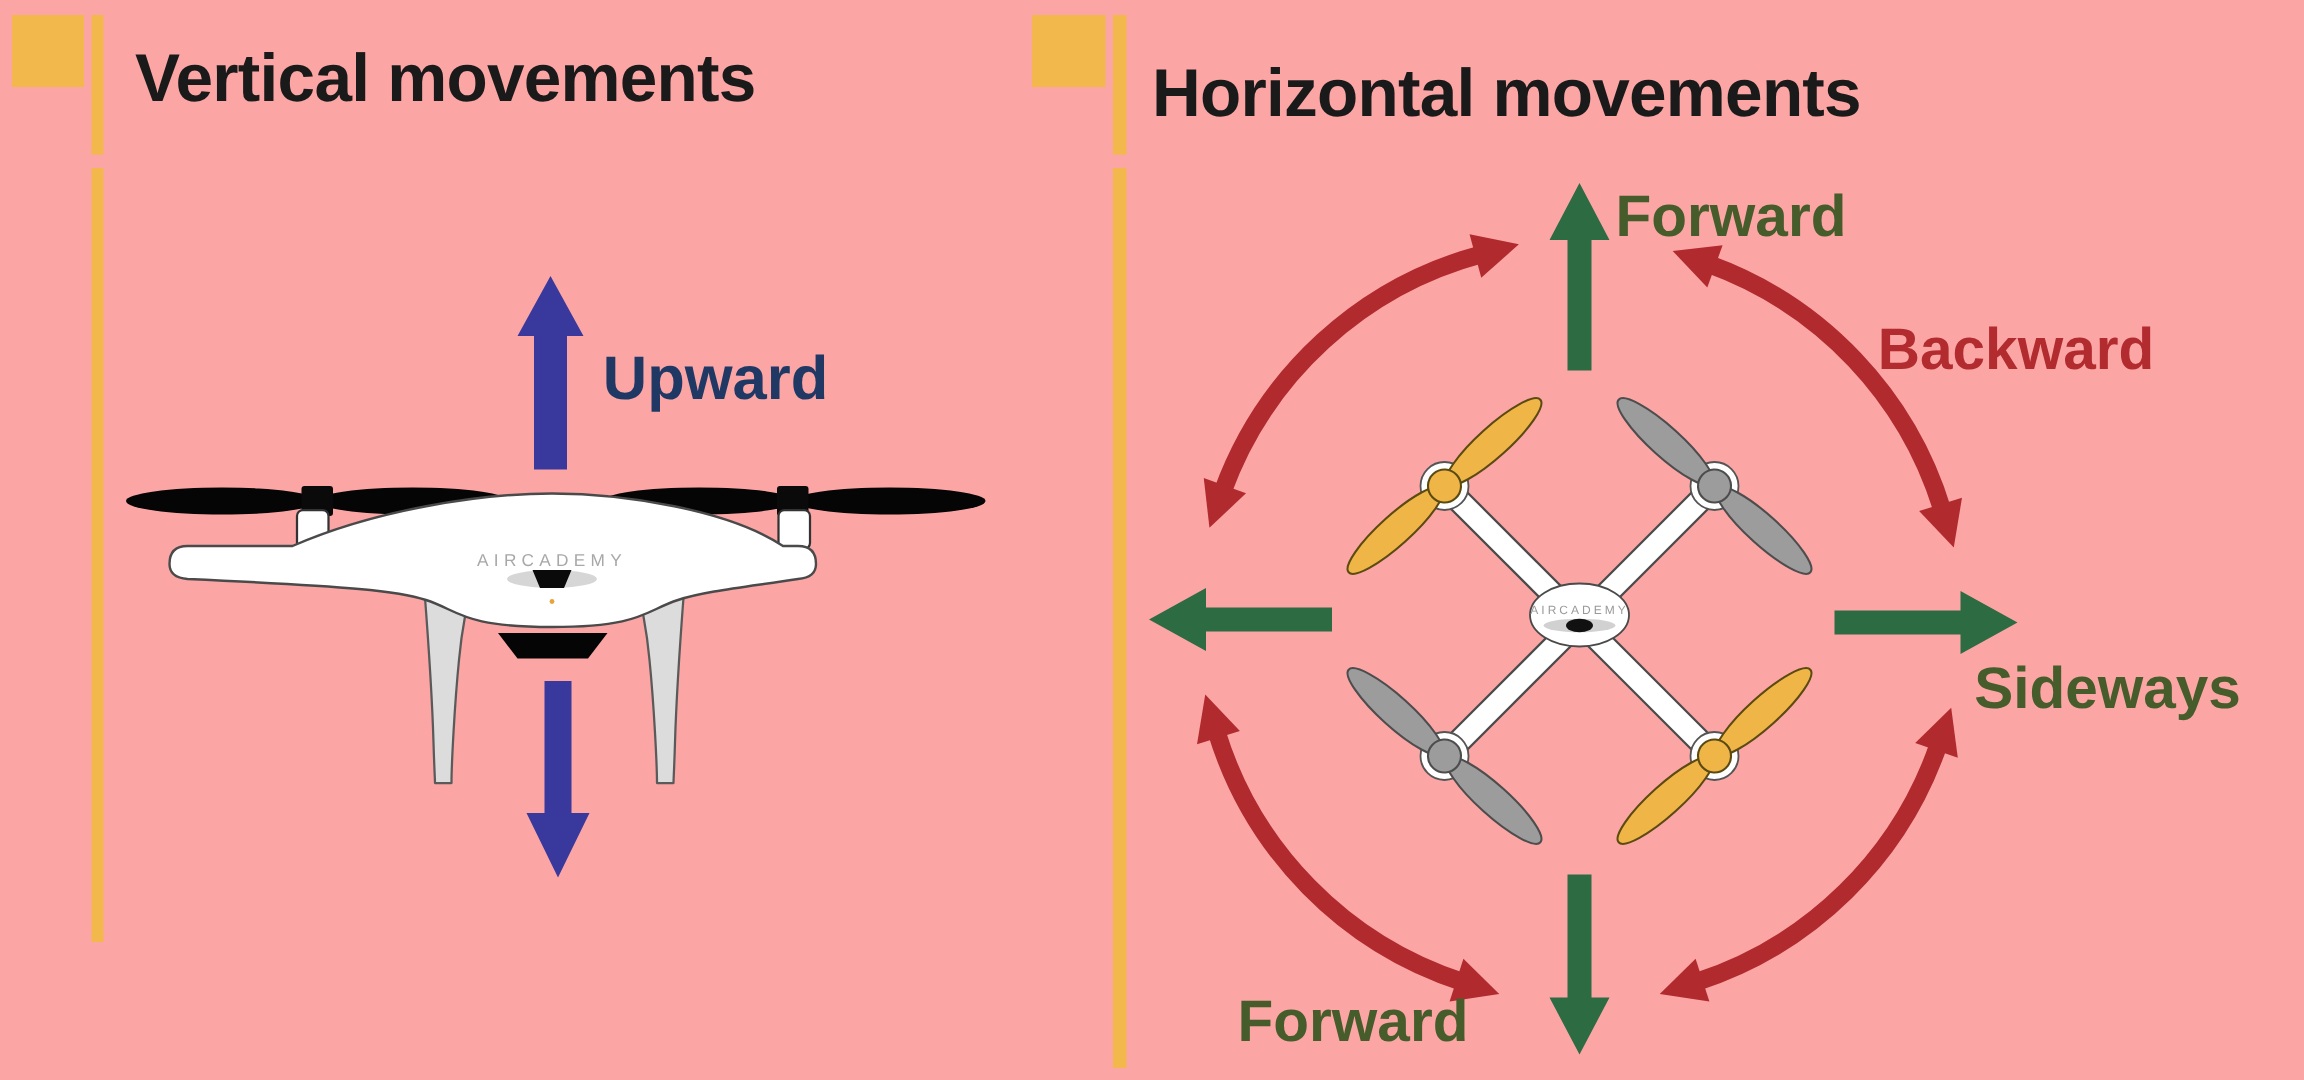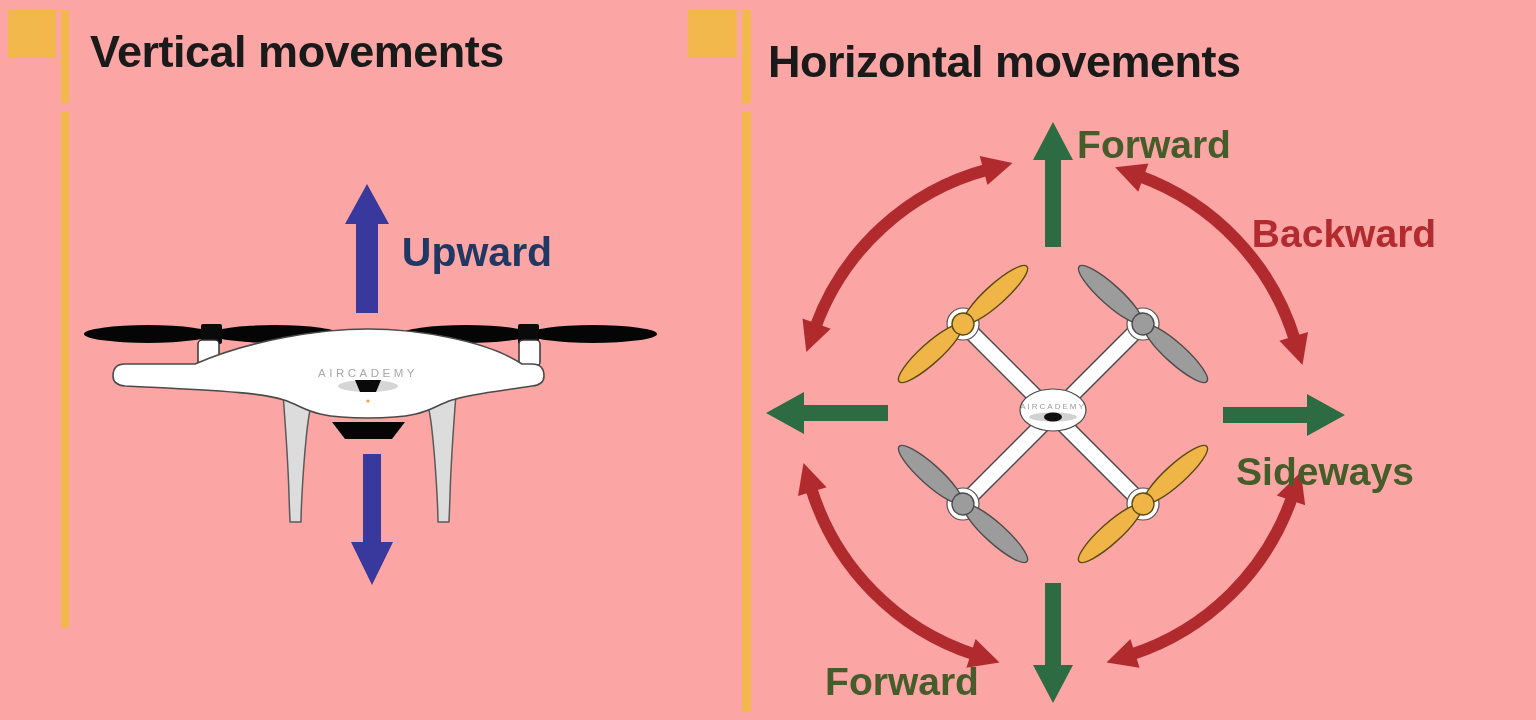--- a/index.html
+++ b/index.html
@@ -155,17 +155,17 @@
       </g>
       <g transform="translate(393,404) rotate(-42)">
         <ellipse cx="-44" cy="0" rx="42" ry="10" fill="#F0B547" stroke="#5b4a12" stroke-width="1.4"></ellipse>
         <ellipse cx="44" cy="0" rx="42" ry="10" fill="#F0B547" stroke="#5b4a12" stroke-width="1.4"></ellipse>
         <circle cx="0" cy="0" r="11" fill="#F0B547" stroke="#5b4a12" stroke-width="1.4"></circle>
       </g>
     </g>
   </svg>
 
   <div class="lbl lbl-green" style="left:1154px;top:123px;">Forward</div>
-  <div class="lbl lbl-green" style="left:1325px;top:438px;margin-top:12px;">Sideways</div>
+  <div class="lbl lbl-green" style="left:1405px;top:438px;">Sideways</div>
   <div class="lbl lbl-green" style="left:902px;top:660px;">Forward</div>
   <div class="lbl lbl-red" style="left:1344px;top:212px;">Backward</div>
 
 </div>
 
 </body></html>

